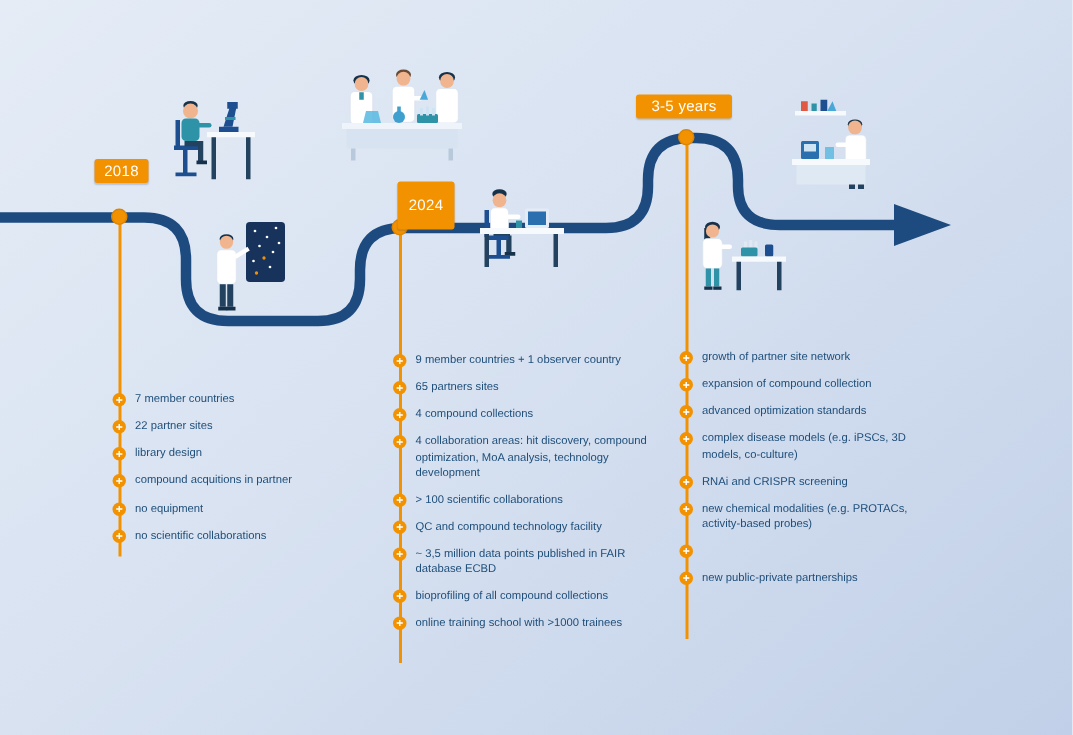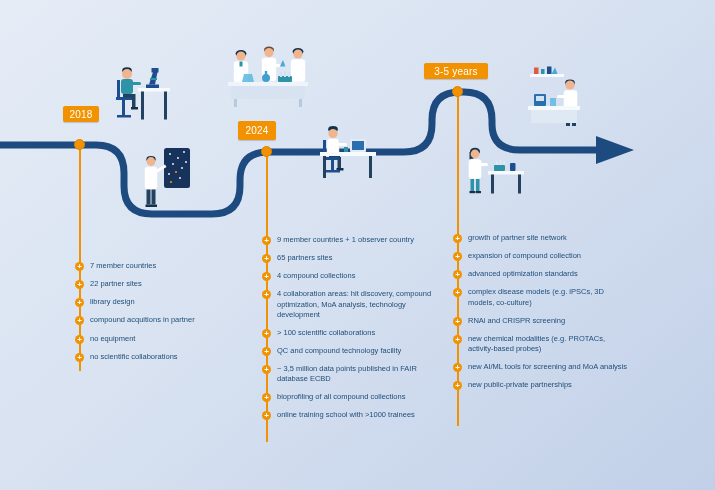--- a/index.html
+++ b/index.html
@@ -164,21 +164,21 @@
 
   <div class="vline" style="left:79px;top:145px;height:226px"></div>
   <div class="vline" style="left:266px;top:152px;height:290px"></div>
   <div class="vline" style="left:457px;top:92px;height:334px"></div>
 
   <div class="marker" style="left:74px;top:139px"></div>
   <div class="marker" style="left:261px;top:146px"></div>
   <div class="marker" style="left:452px;top:86px"></div>
 
   <div class="mlabel" style="left:63px;top:106px;width:36px;height:16px">2018</div>
-  <div class="mlabel" style="left:238px;top:121px;width:38px;height:19px">2024</div>
+  <div class="mlabel" style="left:265px;top:121px;width:38px;height:32px">2024</div>
   <div class="mlabel" style="left:424px;top:63px;width:64px;height:16px">3-5 years</div>
 
   <div class="col" style="left:75px;top:261px;width:170px">
       <div class="tl-item">
         <span class="plus-icon">+</span>
         <span class="tl-text">7 member countries</span>
       </div>
       <div class="tl-item">
         <span class="plus-icon">+</span>
         <span class="tl-text">22 partner sites</span>
@@ -258,21 +258,20 @@
       <div class="tl-item">
         <span class="plus-icon">+</span>
         <span class="tl-text">RNAi and CRISPR screening</span>
       </div>
       <div class="tl-item">
         <span class="plus-icon">+</span>
         <span class="tl-text">new chemical modalities (e.g. PROTACs, activity-based probes)</span>
       </div>
       <div class="tl-item">
         <span class="plus-icon">+</span>
-        <span class="tl-text">new AI/ML tools for screening and MoA analysis</span>
       </div>
       <div class="tl-item">
         <span class="plus-icon">+</span>
         <span class="tl-text">new public-private partnerships</span>
       </div>
     </div>
 
 </div>
 
 </body></html>

